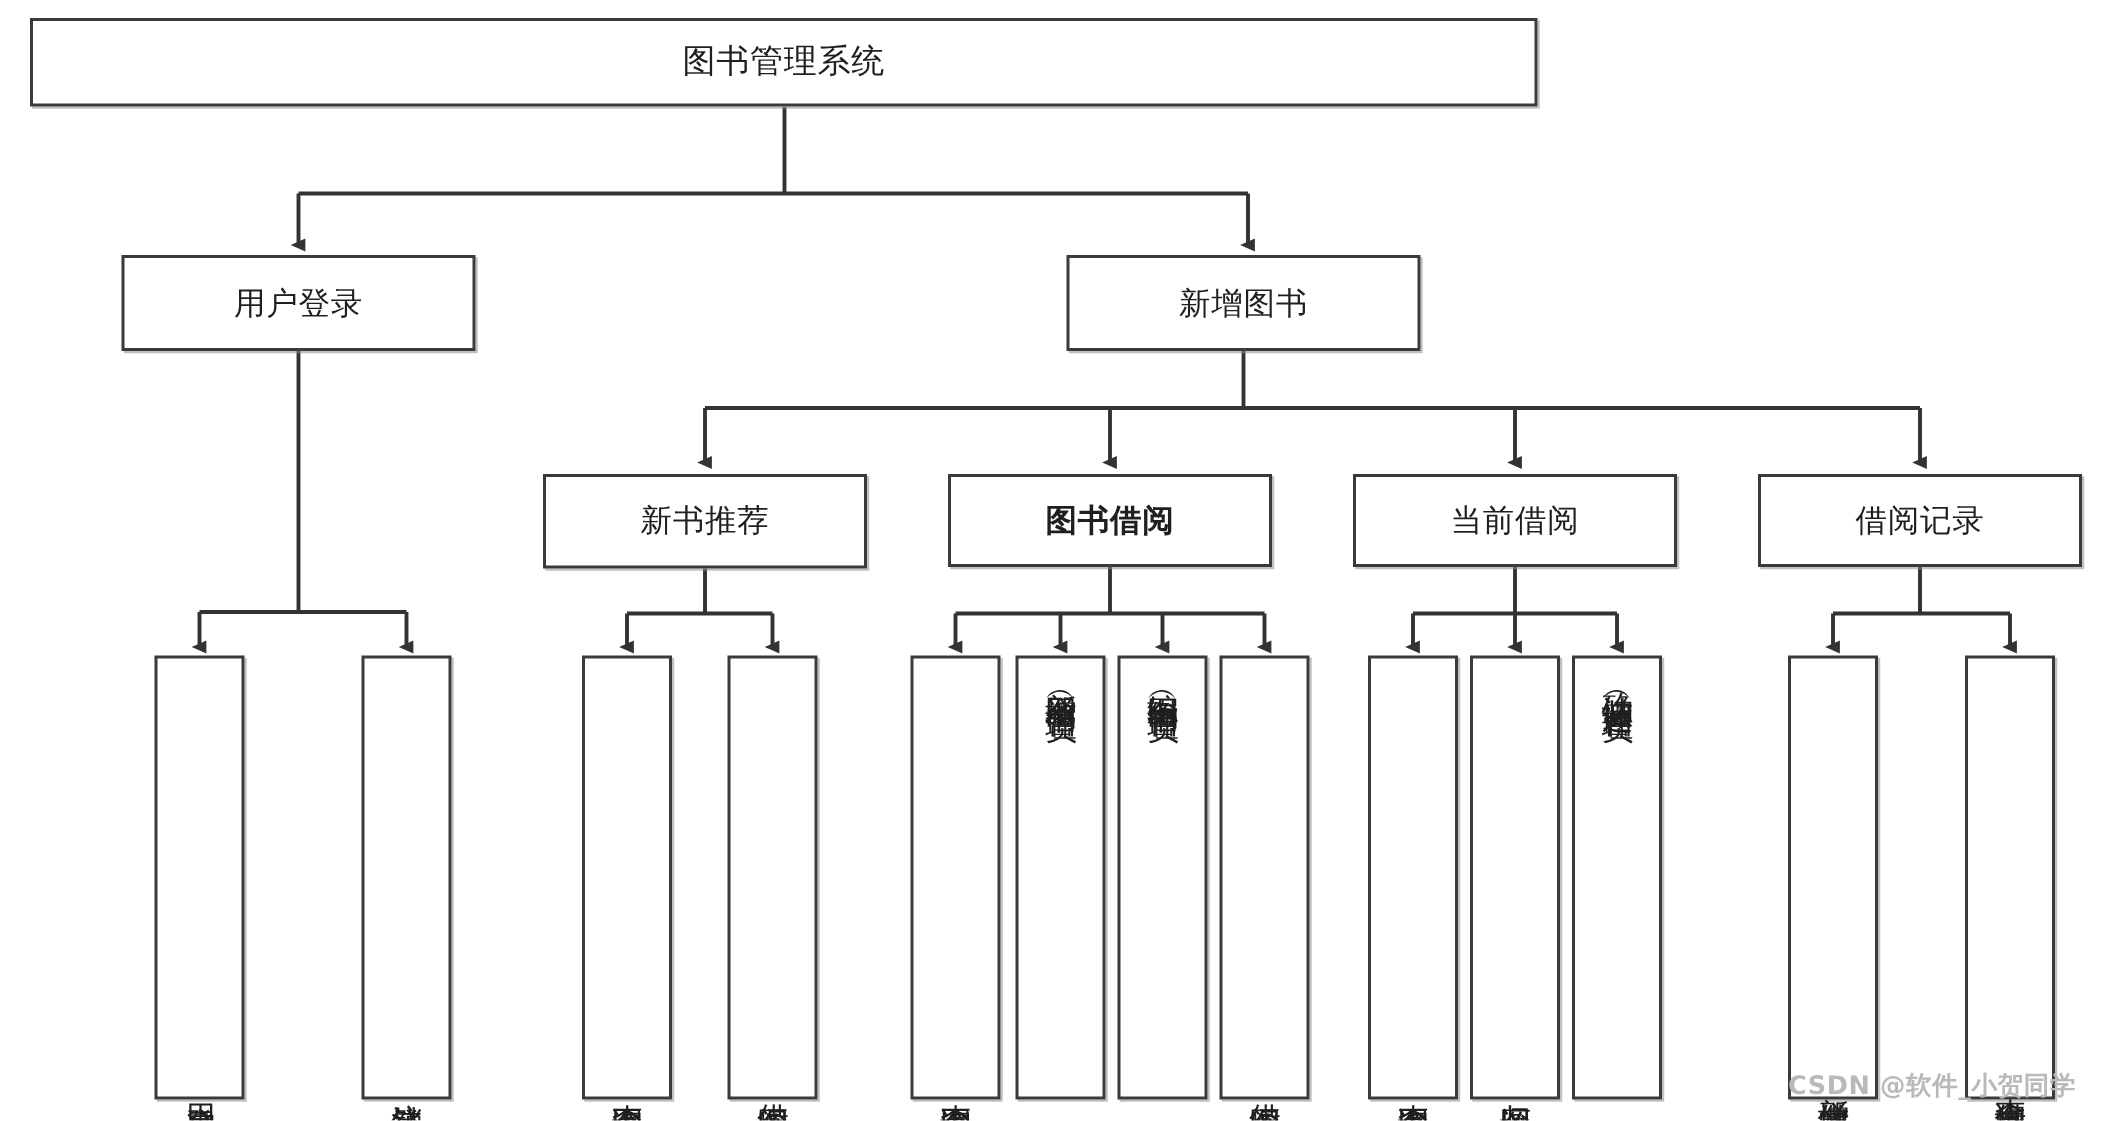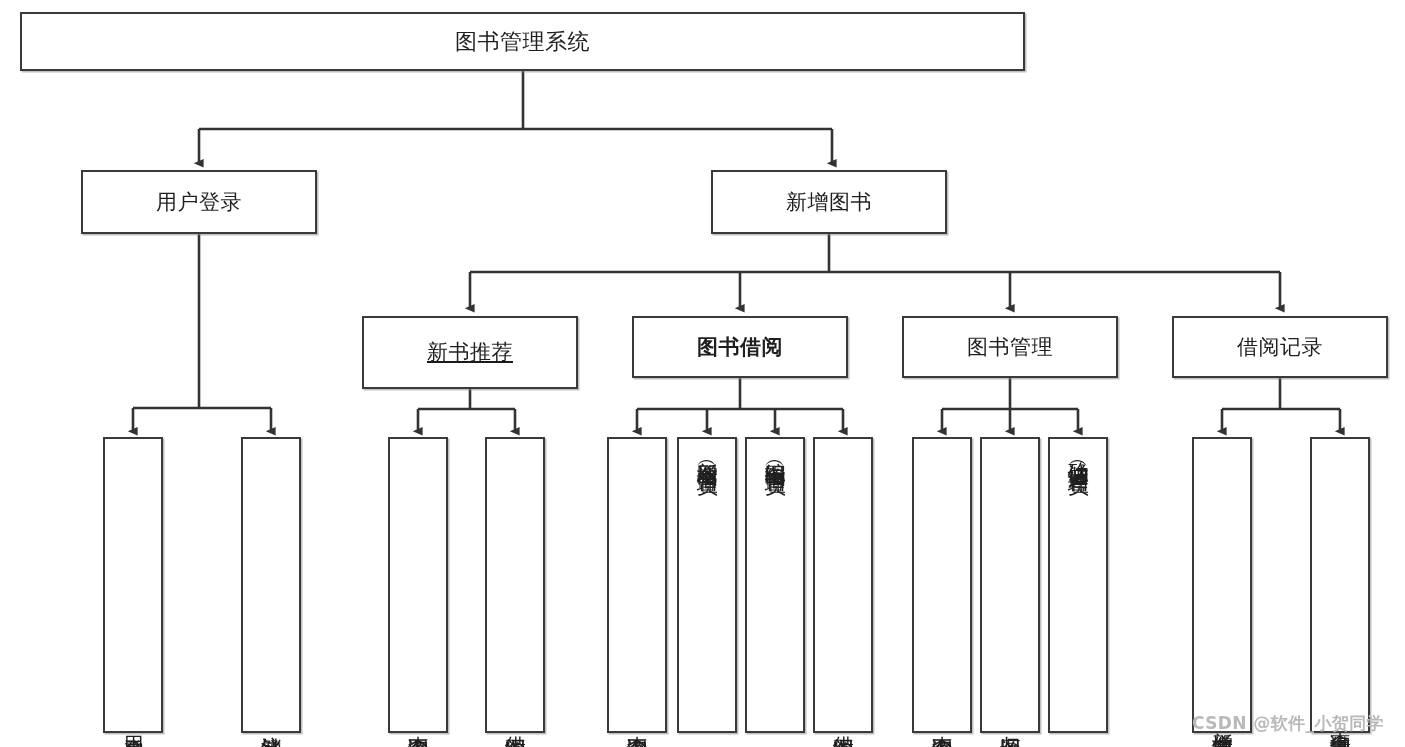--- a/index.html
+++ b/index.html
@@ -140,30 +140,30 @@
   </div>
 
   <div class="node h" style="left:81px; top:170px; width:236px; height:64px;">
     <span class="label">用户登录</span>
   </div>
 
   <div class="node h" style="left:711px; top:170px; width:236px; height:64px;">
     <span class="label">新增图书</span>
   </div>
 
-  <div class="node h" style="left:362px; top:316px; width:216px; height:73px;text-decoration:underline;">
+  <div class="node h" style="left:362px; top:316px; width:216px; height:63px;">
     <span class="label">新书推荐</span>
   </div>
 
   <div class="node h" style="left:632px; top:316px; width:216px; height:62px;font-weight:bold;">
     <span class="label">图书借阅</span>
   </div>
 
   <div class="node h" style="left:902px; top:316px; width:216px; height:62px;">
-    <span class="label">图书管理</span>
+    <span class="label">当前借阅</span>
   </div>
 
   <div class="node h" style="left:1172px; top:316px; width:216px; height:62px;">
     <span class="label">借阅记录</span>
   </div>
 
   <div class="node v" style="left:103px; top:437px; width:60px; height:296px;">
     <span class="label">用户登录</span>
   </div>
 

